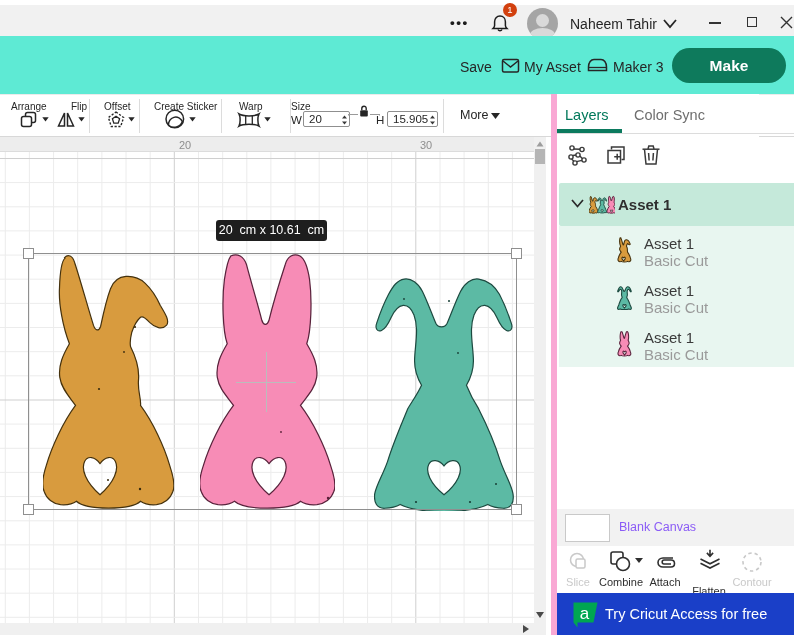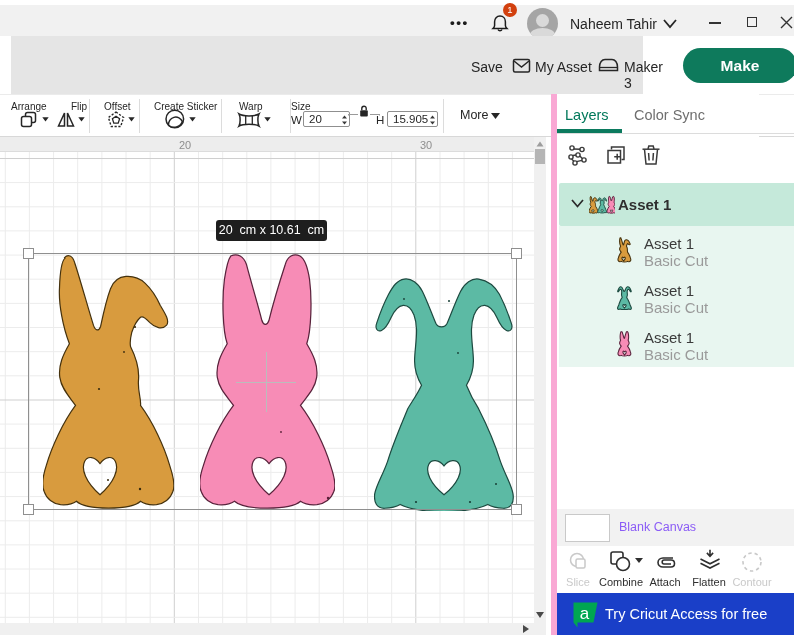--- a/index.html
+++ b/index.html
@@ -30,21 +30,21 @@
         <path d="M2 2 L8 9 L14 2" fill="none" stroke="#262626" stroke-width="1.8"></path>
       </svg>
 
     <div class="abs" style="left:709px;top:17px;width:12px;height:1.5px;background:#333;"></div>
     <div class="abs" style="left:747px;top:12px;width:10px;height:10px;border:1.4px solid #333;"></div>
     <svg class="abs" style="left:780px;top:11px;" width="13" height="13" viewBox="0 0 13 13">
         <path d="M1 1 L12 12 M12 1 L1 12" stroke="#333" stroke-width="1.4"></path>
       </svg>
   </div>
 
-  <div class="abs" id="actionrow" style="left:11px;top:36px;width:632px;height:58px;background:#e5e5e5;">
+  <div class="abs" id="actionrow" style="left:0;top:36px;width:794px;height:58px;background:#5eead4;">
     <div class="abs" style="left:460px;top:23px;font-size:14px;color:#262626;">Save</div>
 
     <svg class="abs" style="left:501px;top:20px;" width="19" height="19" viewBox="0 0 19 19">
       <rect x="1.5" y="3.5" width="16" height="12.5" rx="1.5" fill="none" stroke="#262626" stroke-width="1.5"></rect>
       <path d="M2 5 L9.5 11 L17 5" fill="none" stroke="#262626" stroke-width="1.5"></path>
     </svg>
     <div class="abs" style="left:524px;top:23px;font-size:14px;color:#262626;">My Asset</div>
 
     <svg class="abs" style="left:586px;top:21px;" width="23" height="17" viewBox="0 0 23 17">
       <path d="M2.5 10 C2.5 5.5 5 2.5 8 2.5 L15 2.5 C18 2.5 20.5 5.5 20.5 10 L20.5 13.5 L2.5 13.5 Z" fill="none" stroke="#262626" stroke-width="1.5"></path>
@@ -336,21 +336,21 @@
       <svg class="abs" style="left:97px;top:7px;" width="26" height="18" viewBox="0 0 26 18" fill="none" stroke="#2f2f2f" stroke-width="1.6">
         <path d="M19 5 L9 5 C6 5 4 7 4 9.5 C4 12 6 14 9 14 L17 14 C19 14 20.5 12.5 20.5 10.5 C20.5 8.5 19 7 17 7 L10 7 C9 7 8.2 7.8 8.2 9 C8.2 10.2 9 11 10 11 L17 11"></path>
       </svg>
       <div class="abs" style="left:86px;top:30px;width:44px;text-align:center;font-size:11px;color:#2f2f2f;">Attach</div>
 
       <svg class="abs" style="left:141px;top:3px;" width="24" height="26" viewBox="0 0 24 26" fill="none" stroke="#2f2f2f" stroke-width="1.6">
         <path d="M12 0.8 L12 6.6 M8.9 3.9 L12 7.3 L15.1 3.9"></path>
         <path d="M2.5 10 L12 14.8 L21.5 10"></path>
         <path d="M2.5 14.2 L12 19 L21.5 14.2"></path>
       </svg>
-      <div class="abs" style="left:130px;top:30px;width:44px;text-align:center;font-size:11px;color:#2f2f2f;">Flatten</div>
+      <div class="abs" style="left:130px;top:39px;width:44px;text-align:center;font-size:11px;color:#2f2f2f;">Flatten</div>
 
       <svg class="abs" style="left:184px;top:5px;" width="22" height="22" viewBox="0 0 22 22">
         <circle cx="11" cy="11" r="9" fill="none" stroke="#c9c9c9" stroke-width="1.6" stroke-dasharray="3.4 3"></circle>
       </svg>
       <div class="abs" style="left:173px;top:30px;width:44px;text-align:center;font-size:11px;color:#c9c9c9;">Contour</div>
     </div>
 
     <div class="abs" style="left:0;top:499px;width:243px;height:42px;background:#1a3fc8;">
       <svg class="abs" style="left:16px;top:9px;" width="25" height="26" viewBox="0 0 25 26">
         <path d="M0.5 0.5 L24.5 0.5 L20.5 20.5 L4.5 20.5 L4.5 25.5 L0.5 20.5 Z" fill="#00a651"></path>

